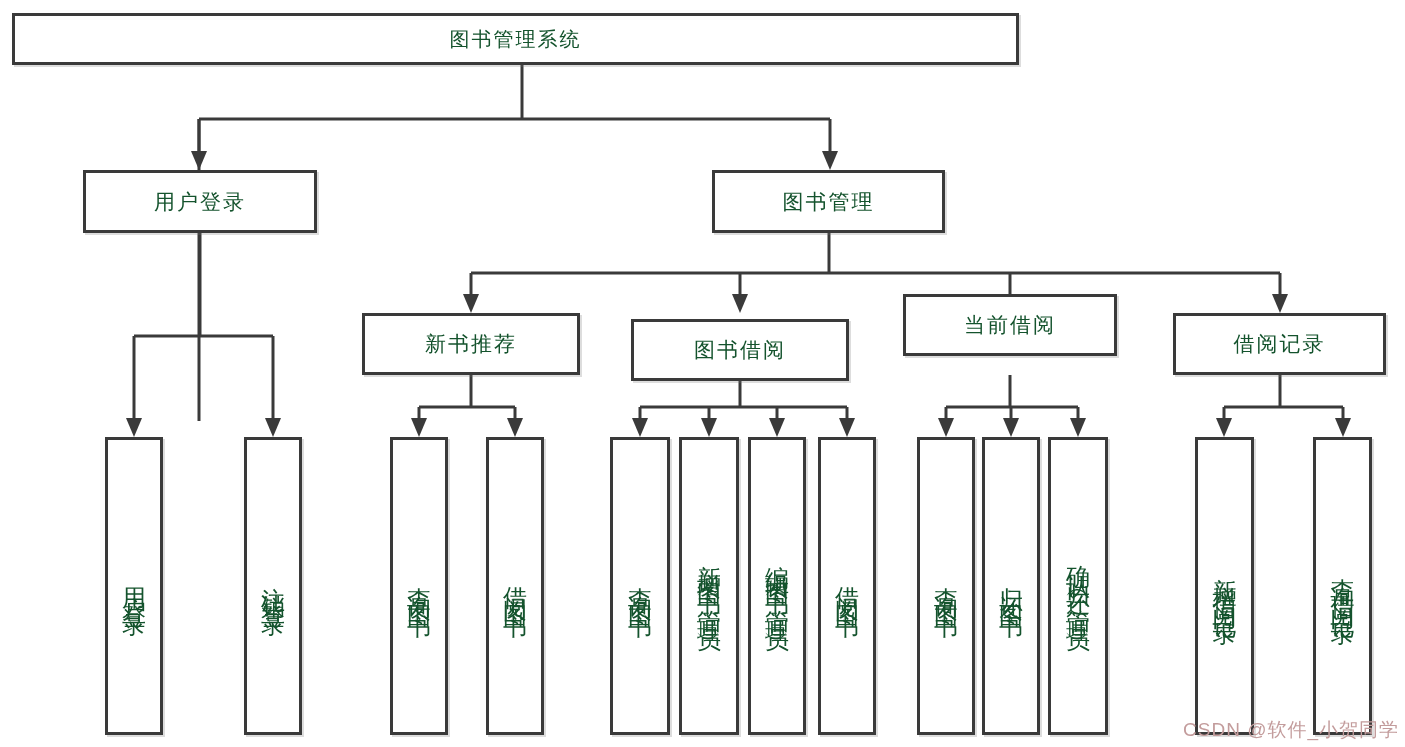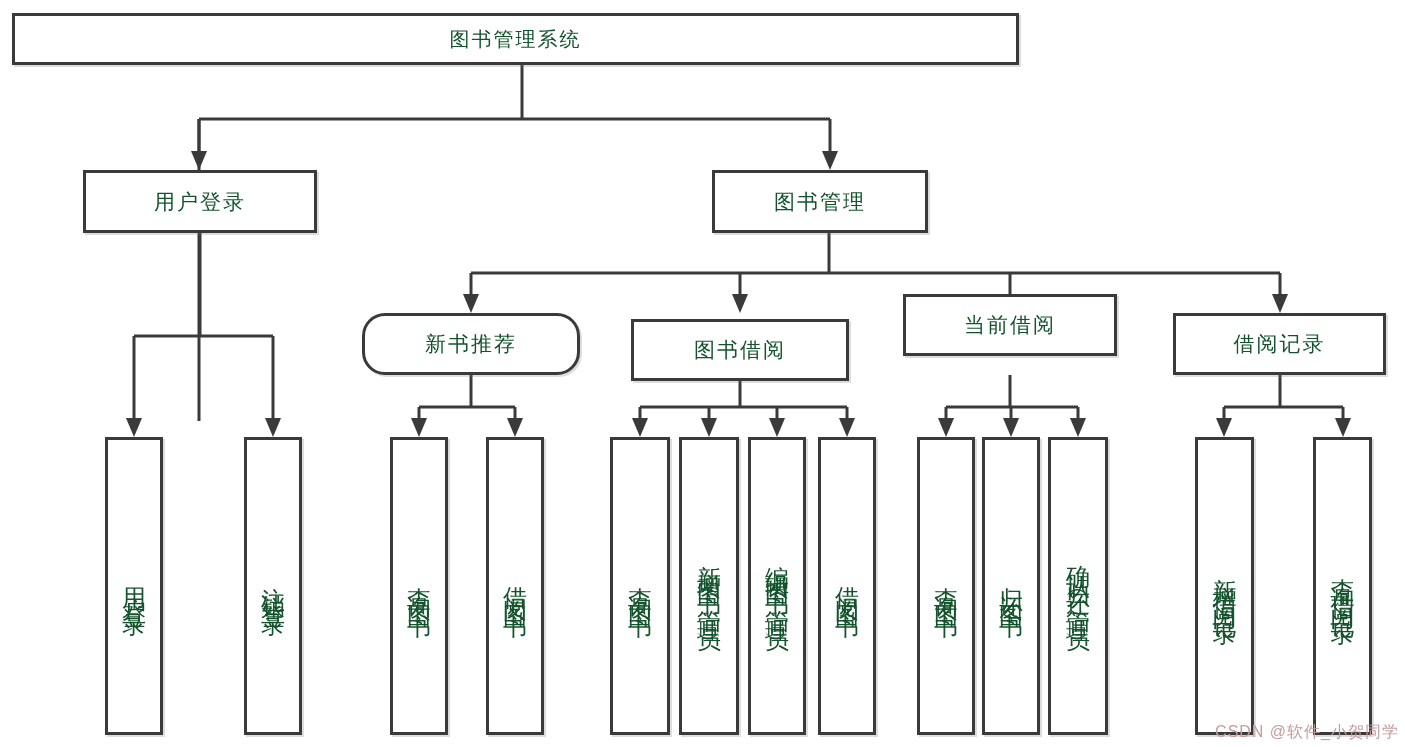--- a/index.html
+++ b/index.html
@@ -52,21 +52,21 @@
   .root-box {
     left: 12px; top: 13px;
     width: 1007px; height: 52px;
     font-size: 20px;
     letter-spacing: 2px;
   }
   .watermark {
     position: absolute;
     right: 6px;
     bottom: 4px;
-    font-size: 16px;
+    font-size: 19px;
     color: #c39c9c;
     letter-spacing: 1px;
   }
 </style>
 </head>
 <body>
 
 <div class="canvas">
 
   <svg class="connectors" viewBox="0 0 1405 747" xmlns="http://www.w3.org/2000/svg">
@@ -143,25 +143,25 @@
     </g>
   </svg>
 
   <div class="node root-box">
     <span>图书管理系统</span>
   </div>
 
   <div class="node h-label" style="left:83px; top:170px; width:234px; height:63px;">
     <span>用户登录</span>
   </div>
-  <div class="node h-label" style="left:712px; top:170px; width:216px; height:63px;">
+  <div class="node h-label" style="left:712px; top:170px; width:233px; height:63px;">
     <span>图书管理</span>
   </div>
 
-  <div class="node h-label" style="left:362px; top:313px; width:218px; height:62px;border-radius:23px;">
+  <div class="node h-label" style="left:362px; top:313px; width:218px; height:62px;">
     <span>新书推荐</span>
   </div>
   <div class="node h-label" style="left:631px; top:319px; width:218px; height:62px;">
     <span>图书借阅</span>
   </div>
   <div class="node h-label" style="left:903px; top:294px; width:214px; height:62px;">
     <span>当前借阅</span>
   </div>
   <div class="node h-label" style="left:1173px; top:313px; width:213px; height:62px;">
     <span>借阅记录</span>

